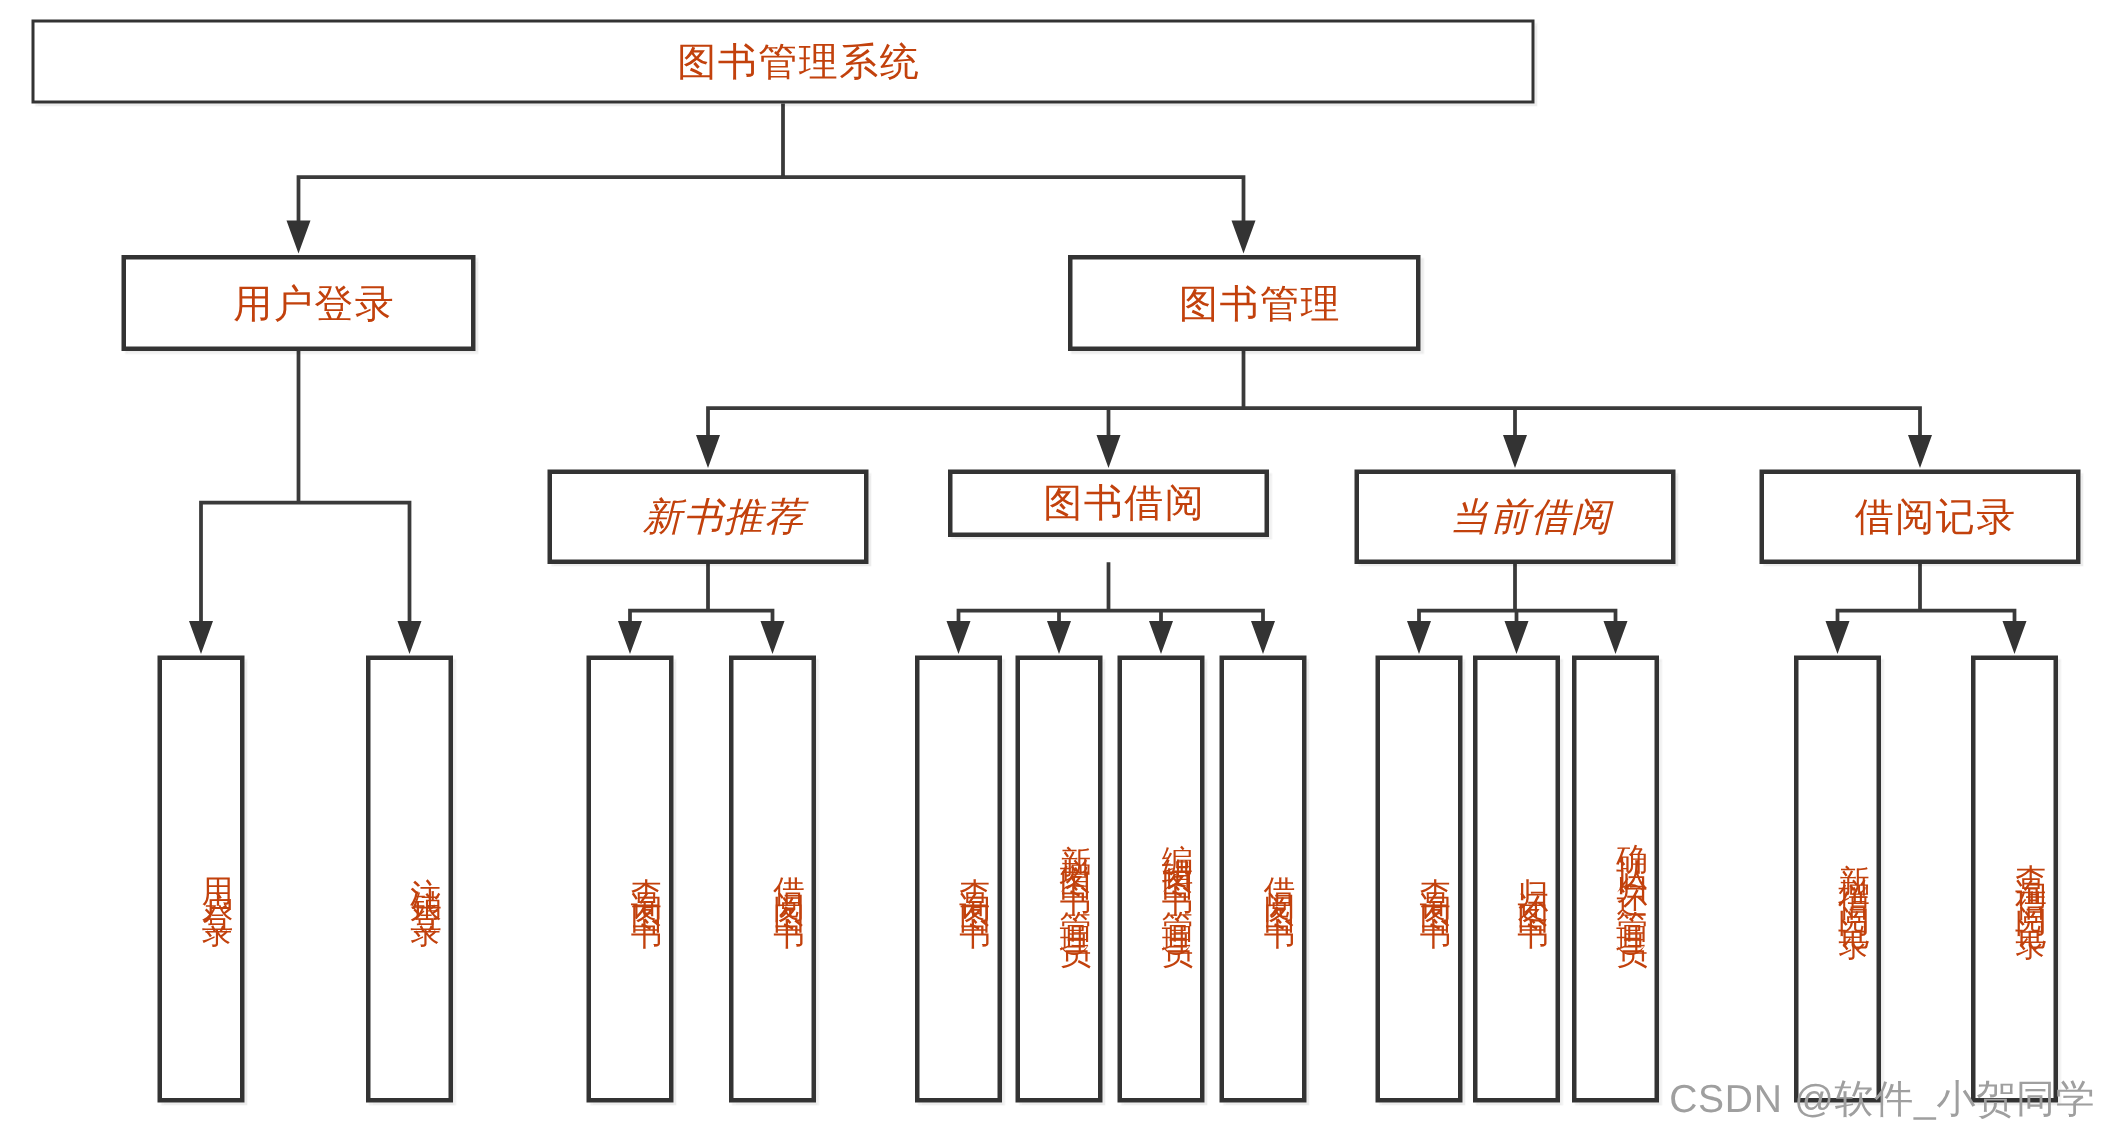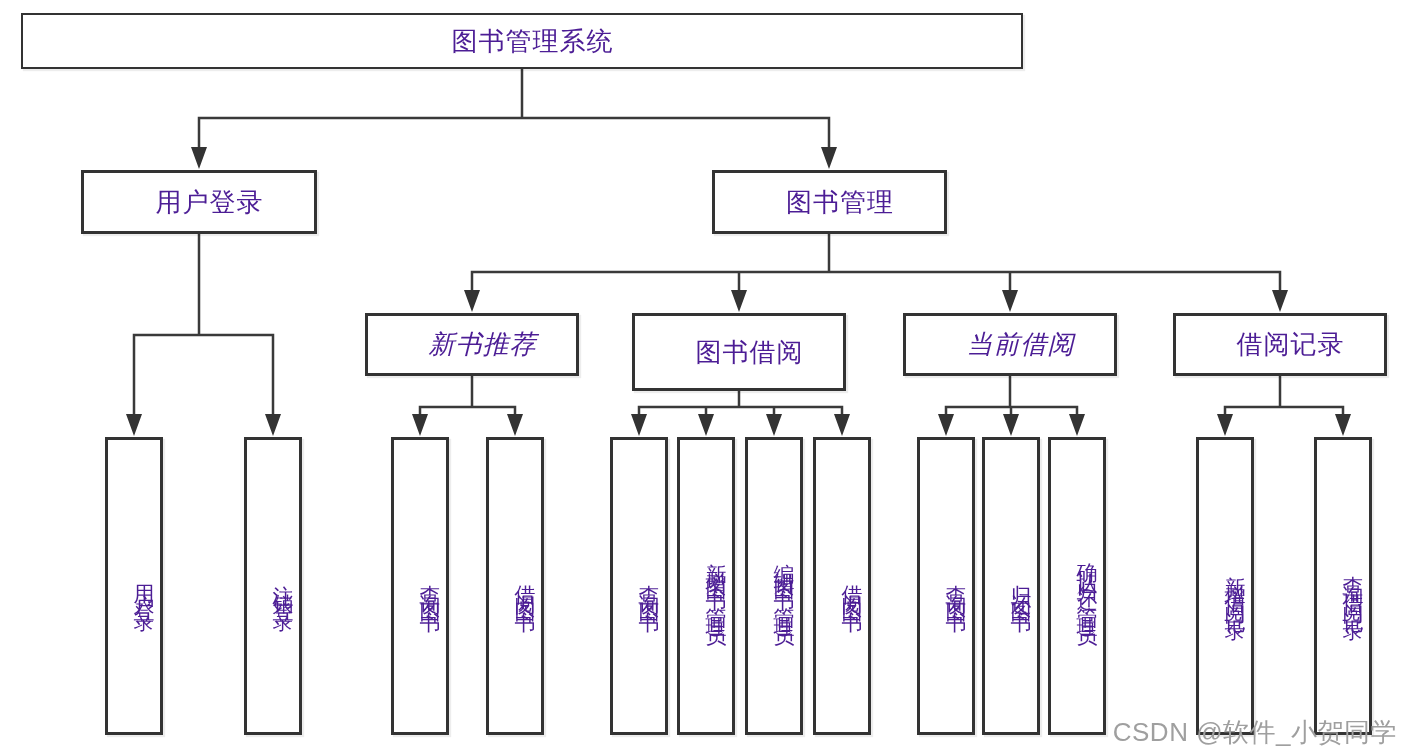--- a/index.html
+++ b/index.html
@@ -5,21 +5,21 @@
   html, body { margin:0; padding:0; background:#ffffff; }
   .canvas {
     position:relative; width:1405px; height:747px; background:#ffffff;
     font-family:"Liberation Sans", sans-serif; overflow:hidden;
   }
   .wires { position:absolute; left:0; top:0; width:1405px; height:747px; }
   .wires path.line { stroke:#3a3a3a; stroke-width:2.5; fill:none; stroke-linecap:square; }
   .wires path.head { fill:#333333; stroke:none; }
   .box {
     position:absolute; box-sizing:border-box; background:#ffffff;
-    border:3px solid #333333; color:#4c1d95;
+    border:3px solid #333333; color:#c2410c;
     display:flex; align-items:center; justify-content:center;
     box-shadow:2px 2px 1px rgba(0,0,0,0.07);
     padding-left:21px;
   }
   .box.root { border-width:2.5px; }
   .hlabel { font-size:26px; letter-spacing:1px; white-space:nowrap; }
   .vtext {
     writing-mode:vertical-rl; text-orientation:mixed;
     font-size:21px; line-height:1; letter-spacing:9px; white-space:nowrap;
   }
@@ -61,21 +61,21 @@
   <div class="box" style="left:81px; top:170px; width:236px; height:64px;">
     <span class="hlabel">用户登录</span>
   </div>
   <div class="box" style="left:712px; top:170px; width:235px; height:64px;">
     <span class="hlabel">图书管理</span>
   </div>
 
   <div class="box" style="left:365px; top:313px; width:214px; height:63px;font-style:italic;">
     <span class="hlabel">新书推荐</span>
   </div>
-  <div class="box" style="left:632px; top:313px; width:214px; height:78px;">
+  <div class="box" style="left:632px; top:313px; width:214px; height:45px;">
     <span class="hlabel">图书借阅</span>
   </div>
   <div class="box" style="left:903px; top:313px; width:214px; height:63px;font-style:italic;">
     <span class="hlabel">当前借阅</span>
   </div>
   <div class="box" style="left:1173px; top:313px; width:214px; height:63px;align-items:center;">
     <span class="hlabel">借阅记录</span>
   </div>
 
   <div class="box" style="left:105px; top:437px; width:58px; height:298px;">

